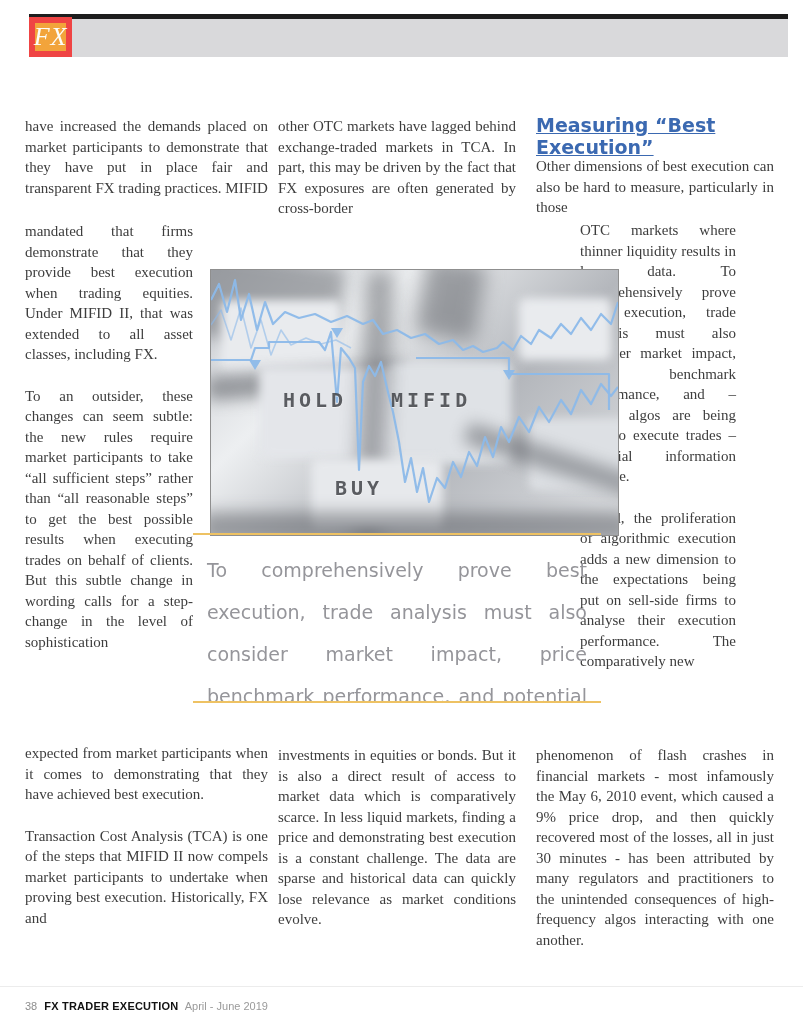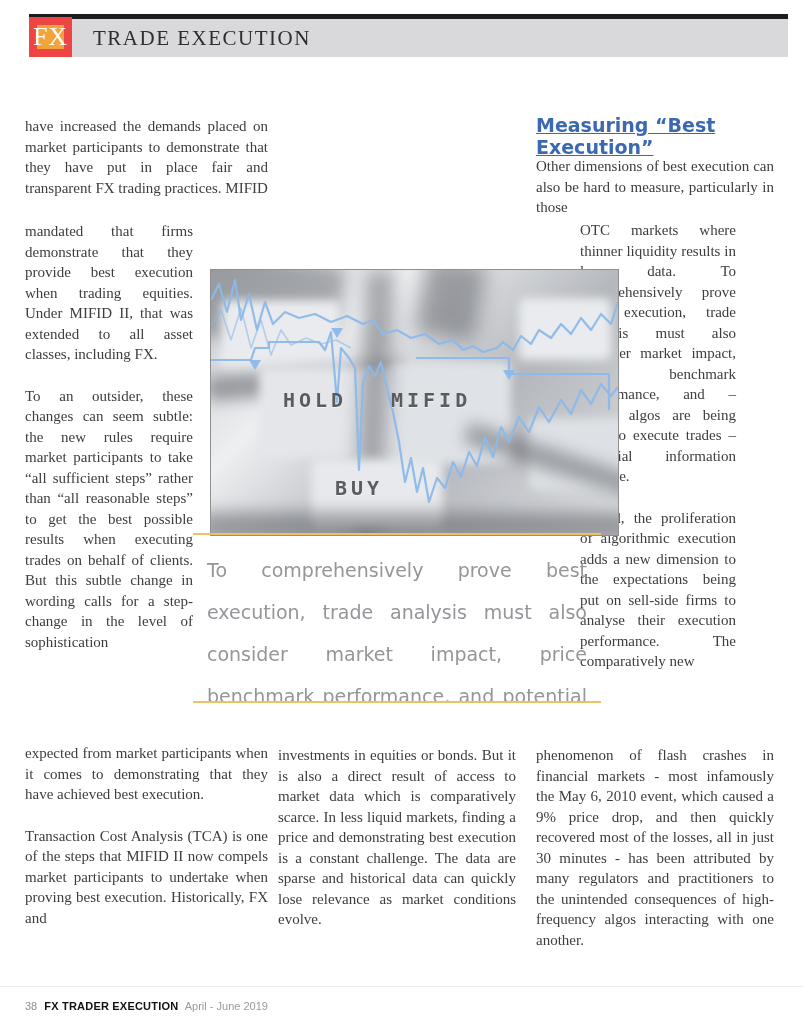--- a/index.html
+++ b/index.html
@@ -3,22 +3,22 @@
 <meta charset="utf-8">
 <style>
   html,body{margin:0;padding:0;background:#ffffff;}
   .page{position:relative;width:803px;height:1024px;background:#ffffff;overflow:hidden;
         font-family:"Liberation Serif",serif;}
 
   
   .top-rule{position:absolute;left:29px;top:14px;width:759px;height:5px;background:#1d1d1d;}
   .title-bar{position:absolute;left:29px;top:19px;width:759px;height:38px;background:#d9d9db;}
   .fx-logo{position:absolute;left:29px;top:17px;width:43px;height:40px;box-sizing:border-box;
-           background:var(--accent_orange,#f2a43b);border:8px solid #ef4444;
-           display:flex;align-items:center;justify-content:center;}
+           background:var(--accent_orange,#f2a43b);border:6px solid #ef4444;
+           display:flex;align-items:center;justify-content:center;font-style:italic;}
   .fx-logo span{font-family:"Liberation Serif",serif;font-size:26px;color:#fdfdf8;letter-spacing:1px;}
   .section-title{position:absolute;left:93px;top:19px;height:38px;line-height:38px;margin:0;
                  font-family:"Liberation Serif",serif;font-weight:normal;font-size:21px;
                  letter-spacing:1.5px;color:#2e2e2e;}
 
   
   .body-text{position:absolute;font-size:15px;line-height:20.5px;color:#3d3d3d;text-align:justify;}
   .body-text p{margin:0;}
   .body-text p + p{margin-top:21px;}
   #l1{left:25px;top:116px;width:243px;}
@@ -67,34 +67,36 @@
 </head>
 <body>
 
 <div class="page">
 
   <div class="top-rule"></div>
   <div class="title-bar"></div>
   <div class="fx-logo">
     <span>FX</span>
   </div>
-  <h1 class="section-title">TRADE EXECUTION</h1>
 
   <div class="body-text" id="l1">
     <p>have increased the demands placed on market participants to demonstrate that they have put in place fair and transparent FX trading practices. MIFID</p>
   </div>
   <div class="body-text" id="l2">
     <p>mandated that firms demonstrate that they provide best execution when trading equities. Under MIFID II, that was extended to all asset classes, including FX.</p>
     <p>To an outsider, these changes can seem subtle: the new rules require market participants to take “all sufficient steps” rather than “all reasonable steps” to get the best possible results when executing trades on behalf of clients. But this subtle change in wording calls for a step-change in the level of sophistication</p>
   </div>
   <div class="body-text" id="l3">
     <p>expected from market participants when it comes to demonstrating that they have achieved best execution.</p>
     <p>Transaction Cost Analysis (TCA) is one of the steps that MIFID II now compels market participants to undertake when proving best execution. Historically, FX and</p>
   </div>
 
+  <div class="body-text" id="m1">
+    <p>other OTC markets have lagged behind exchange-traded markets in TCA. In part, this may be driven by the fact that FX exposures are often generated by cross-border</p>
+  </div>
   <div class="body-text" id="m2">
     <p>investments in equities or bonds. But it is also a direct result of access to market data which is comparatively scarce. In less liquid markets, finding a price and demonstrating best execution is a constant challenge. The data are sparse and historical data can quickly lose relevance as market conditions evolve.</p>
   </div>
 
   <h2 class="col-heading">Measuring “Best Execution”</h2>
   <div class="body-text" id="r1">
     <p>Other dimensions of best execution can also be hard to measure, particularly in those</p>
   </div>
   <div class="body-text" id="r2">
     <p>OTC markets where thinner liquidity results in less data. To comprehensively prove best execution, trade analysis must also consider market impact, price benchmark performance, and – where algos are being used to execute trades – potential information leakage.</p>

